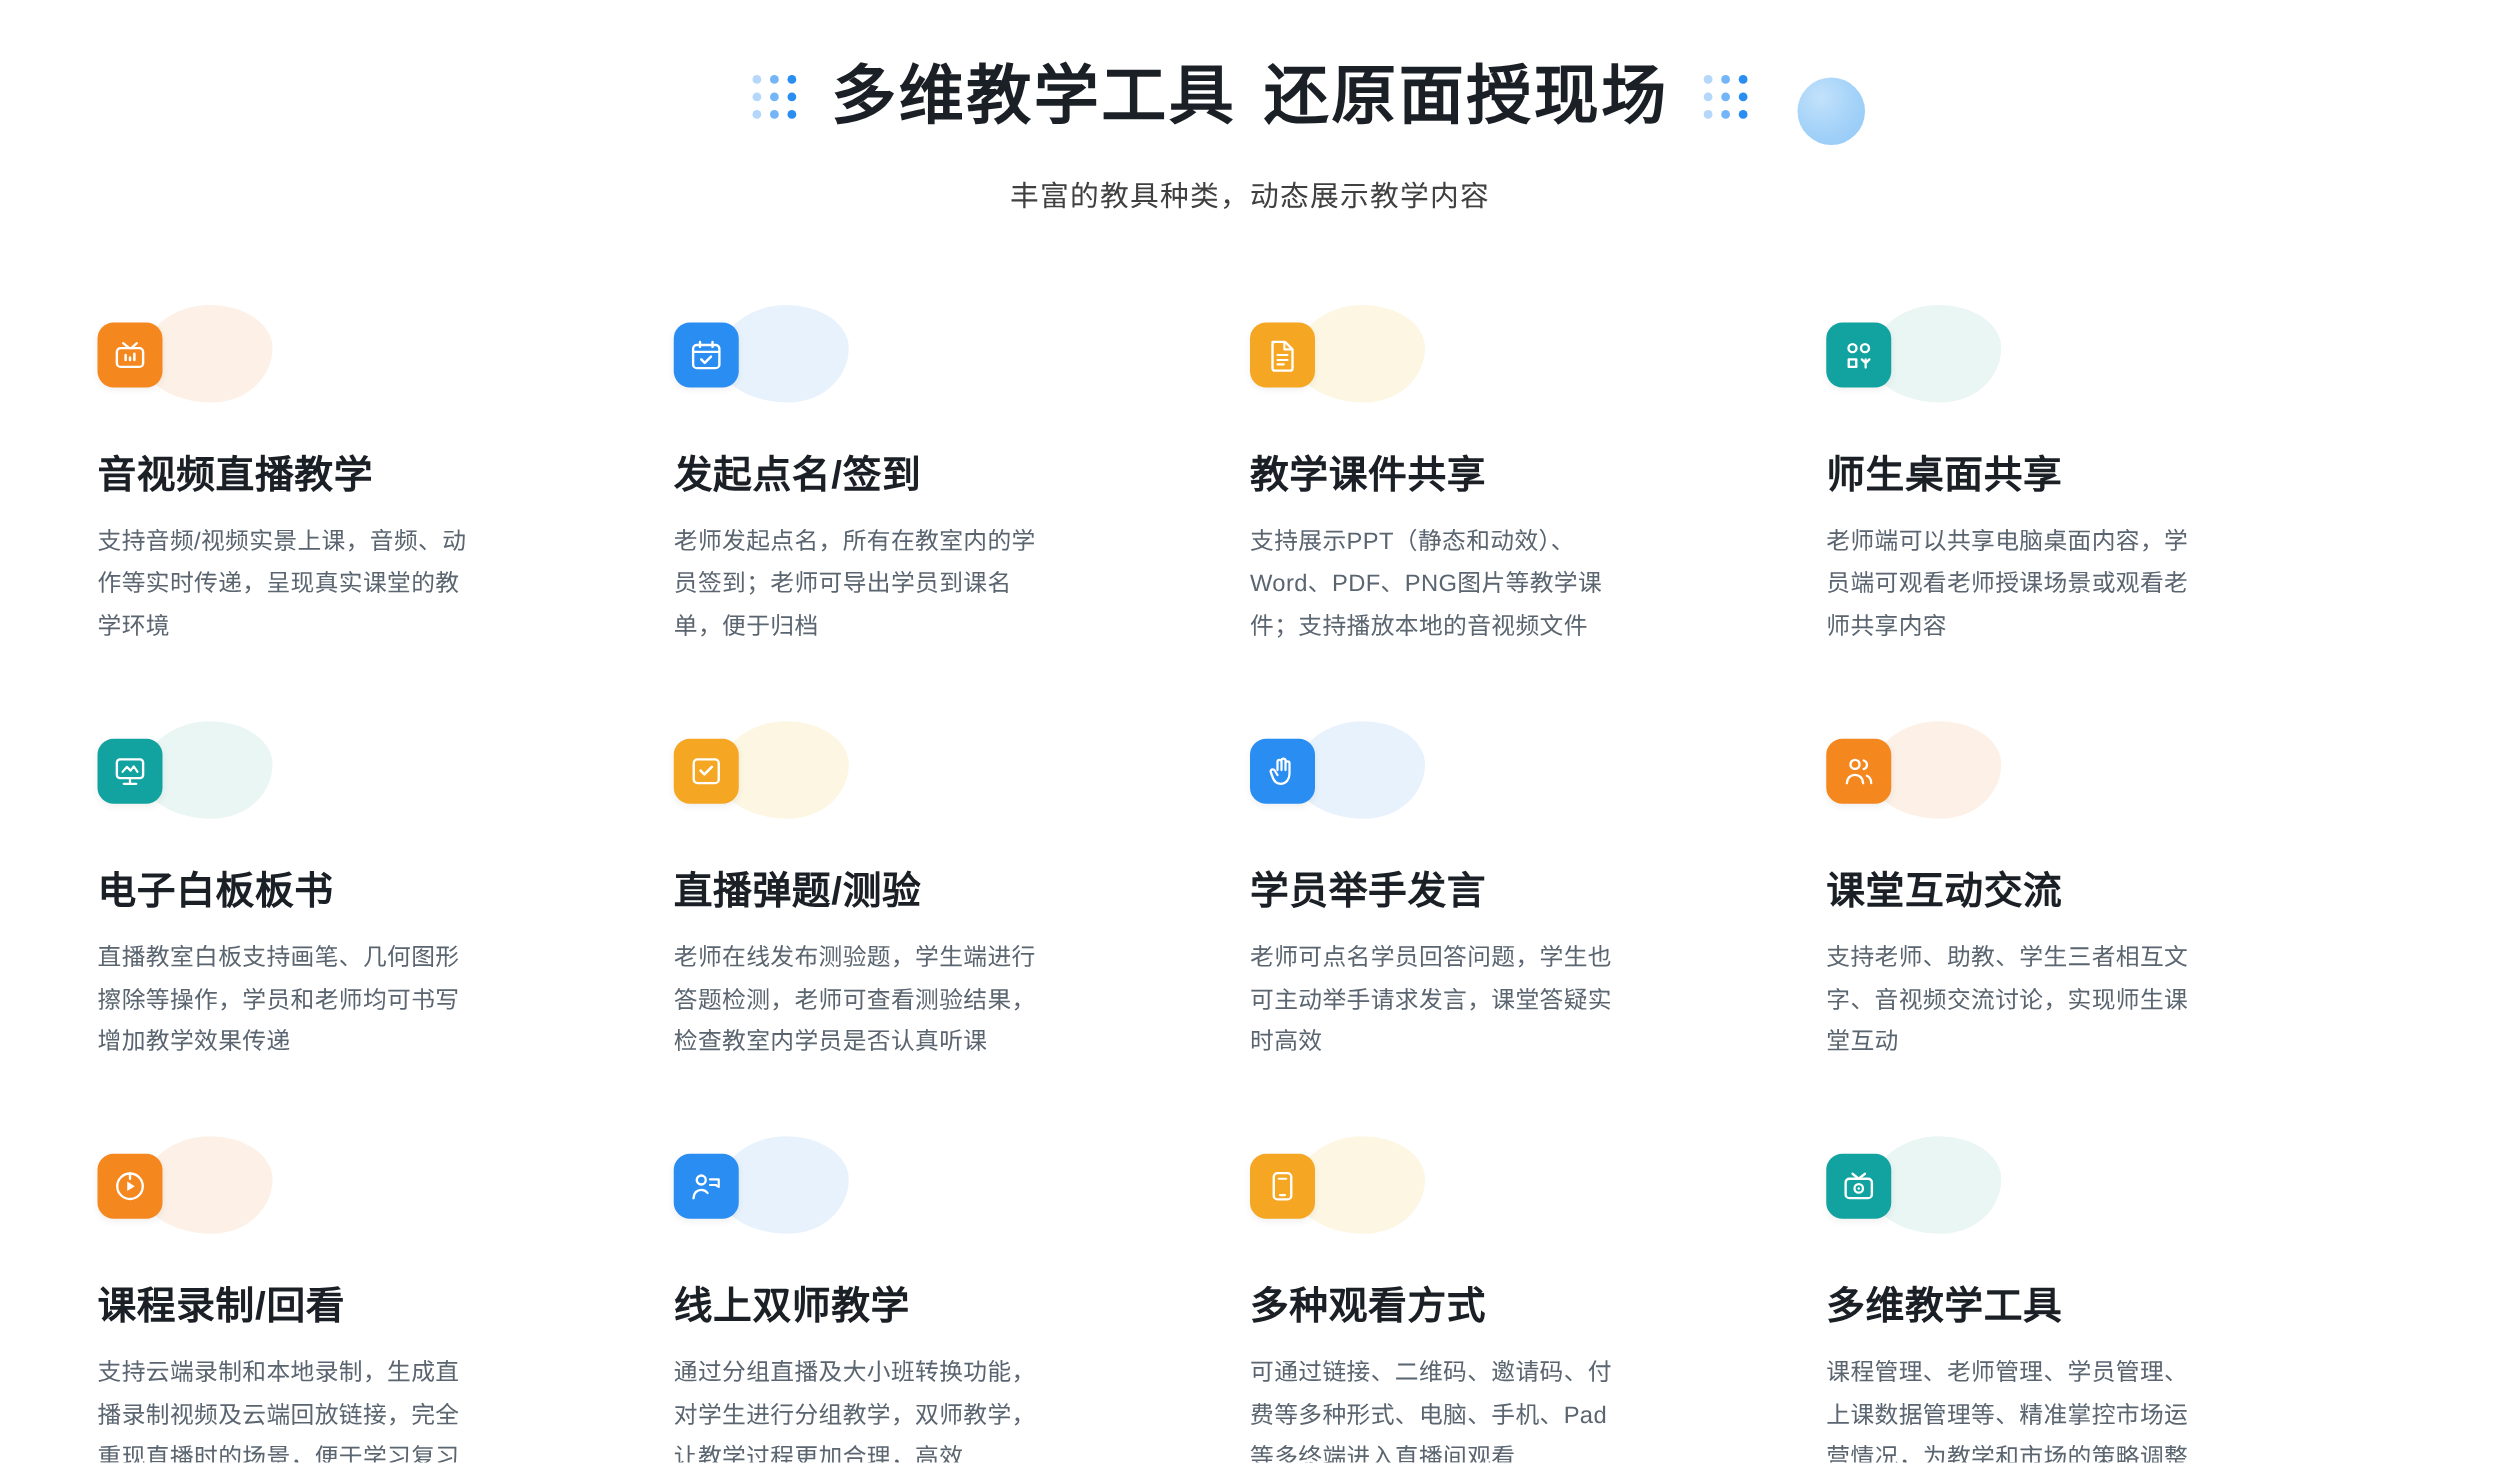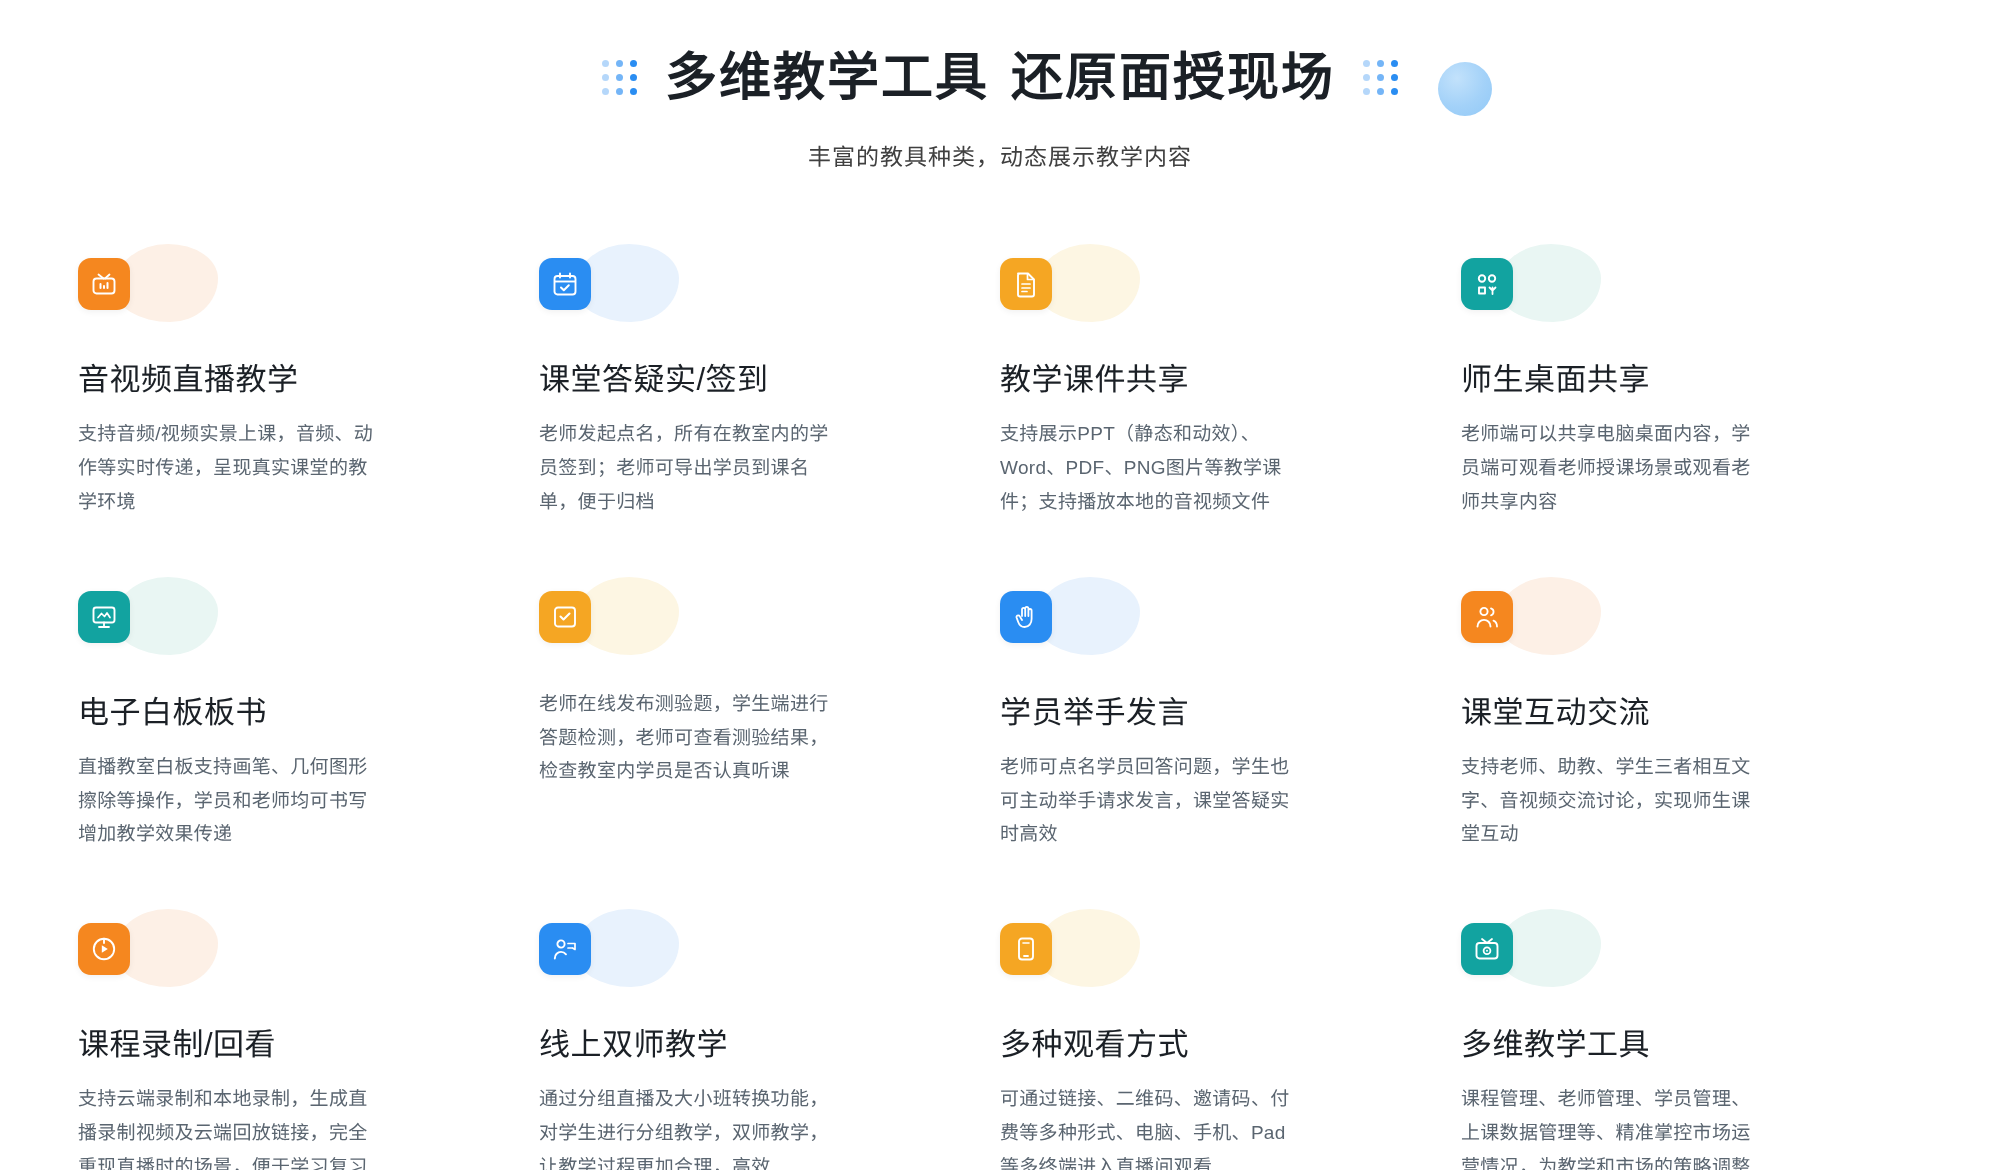--- a/index.html
+++ b/index.html
@@ -115,21 +115,21 @@
     display: flex;
     align-items: center;
     justify-content: center;
     z-index: 2;
     box-shadow: 0 2px 6px rgba(0,0,0,.06);
   }
   .icon svg { display: block; }
 
   .card-title {
     font-size: 31px;
-    font-weight: 400;
+    font-weight: 700;
     color: #1b2026;
     letter-spacing: .5px;
     margin-bottom: 18px;
   }
   .card-desc {
     font-size: 19px;
     line-height: 1.78;
     color: #5a6570;
     letter-spacing: .3px;
     max-width: 350px;
@@ -197,21 +197,21 @@
       <span class="blob" style="background:#e8f2fd"></span>
       <span class="icon" style="background:#2a8df2">
             <svg width="28" height="28" viewBox="0 0 28 28" fill="none">
         <rect x="3.5" y="6" width="21" height="18.5" rx="3" stroke="white" stroke-width="1.9"></rect>
         <path d="M3.5 11.5H24.5" stroke="white" stroke-width="1.9"></path>
         <path d="M9 3.5v4M19 3.5v4" stroke="white" stroke-width="1.9" stroke-linecap="round"></path>
         <path d="M10 17.5l2.8 2.8 5-5" stroke="white" stroke-width="2" stroke-linecap="round" stroke-linejoin="round"></path>
       </svg>
           </span>
     </div>
-    <div class="card-title">课堂答疑实/签到</div>
+    <div class="card-title">发起点名/签到</div>
     <div class="card-desc">老师发起点名，所有在教室内的学
 员签到；老师可导出学员到课名
 单，便于归档</div>
   </div>
       <div class="cell">
     <div class="icon-wrap">
       <span class="blob" style="background:#fdf6e3"></span>
       <span class="icon" style="background:#f5a623">
             <svg width="28" height="28" viewBox="0 0 28 28" fill="none">
         <path d="M6 3.5h10l6 6v15a2 2 0 0 1-2 2H8a2 2 0 0 1-2-2V5.5a2 2 0 0 1 2-2z" stroke="white" stroke-width="1.9" stroke-linejoin="round"></path>
@@ -261,20 +261,21 @@
       <div class="cell">
     <div class="icon-wrap">
       <span class="blob" style="background:#fdf6e3"></span>
       <span class="icon" style="background:#f5a623">
             <svg width="28" height="28" viewBox="0 0 28 28" fill="none">
         <rect x="4" y="4.5" width="20" height="19" rx="3" stroke="white" stroke-width="1.9"></rect>
         <path d="M9.5 13.5l3 3 6-6" stroke="white" stroke-width="2.1" stroke-linecap="round" stroke-linejoin="round"></path>
       </svg>
           </span>
     </div>
+    <div class="card-title">直播弹题/测验</div>
     <div class="card-desc">老师在线发布测验题，学生端进行
 答题检测，老师可查看测验结果，
 检查教室内学员是否认真听课</div>
   </div>
       <div class="cell">
     <div class="icon-wrap">
       <span class="blob" style="background:#e8f2fd"></span>
       <span class="icon" style="background:#2a8df2">
             <svg width="28" height="28" viewBox="0 0 28 28" fill="none">
         <path d="M10 13V6.5a1.6 1.6 0 0 1 3.2 0V13M13.2 12.5V5.5a1.6 1.6 0 0 1 3.2 0V13M16.4 13V7.6a1.6 1.6 0 0 1 3.2 0V16c0 4.4-2.6 8-7 8-3.6 0-5.4-2.2-6.4-5l-1.6-4.4c-.4-1.2.4-2.2 1.6-2.2.7 0 1.3.4 1.6 1L10 17" stroke="white" stroke-width="1.8" stroke-linecap="round" stroke-linejoin="round"></path>

